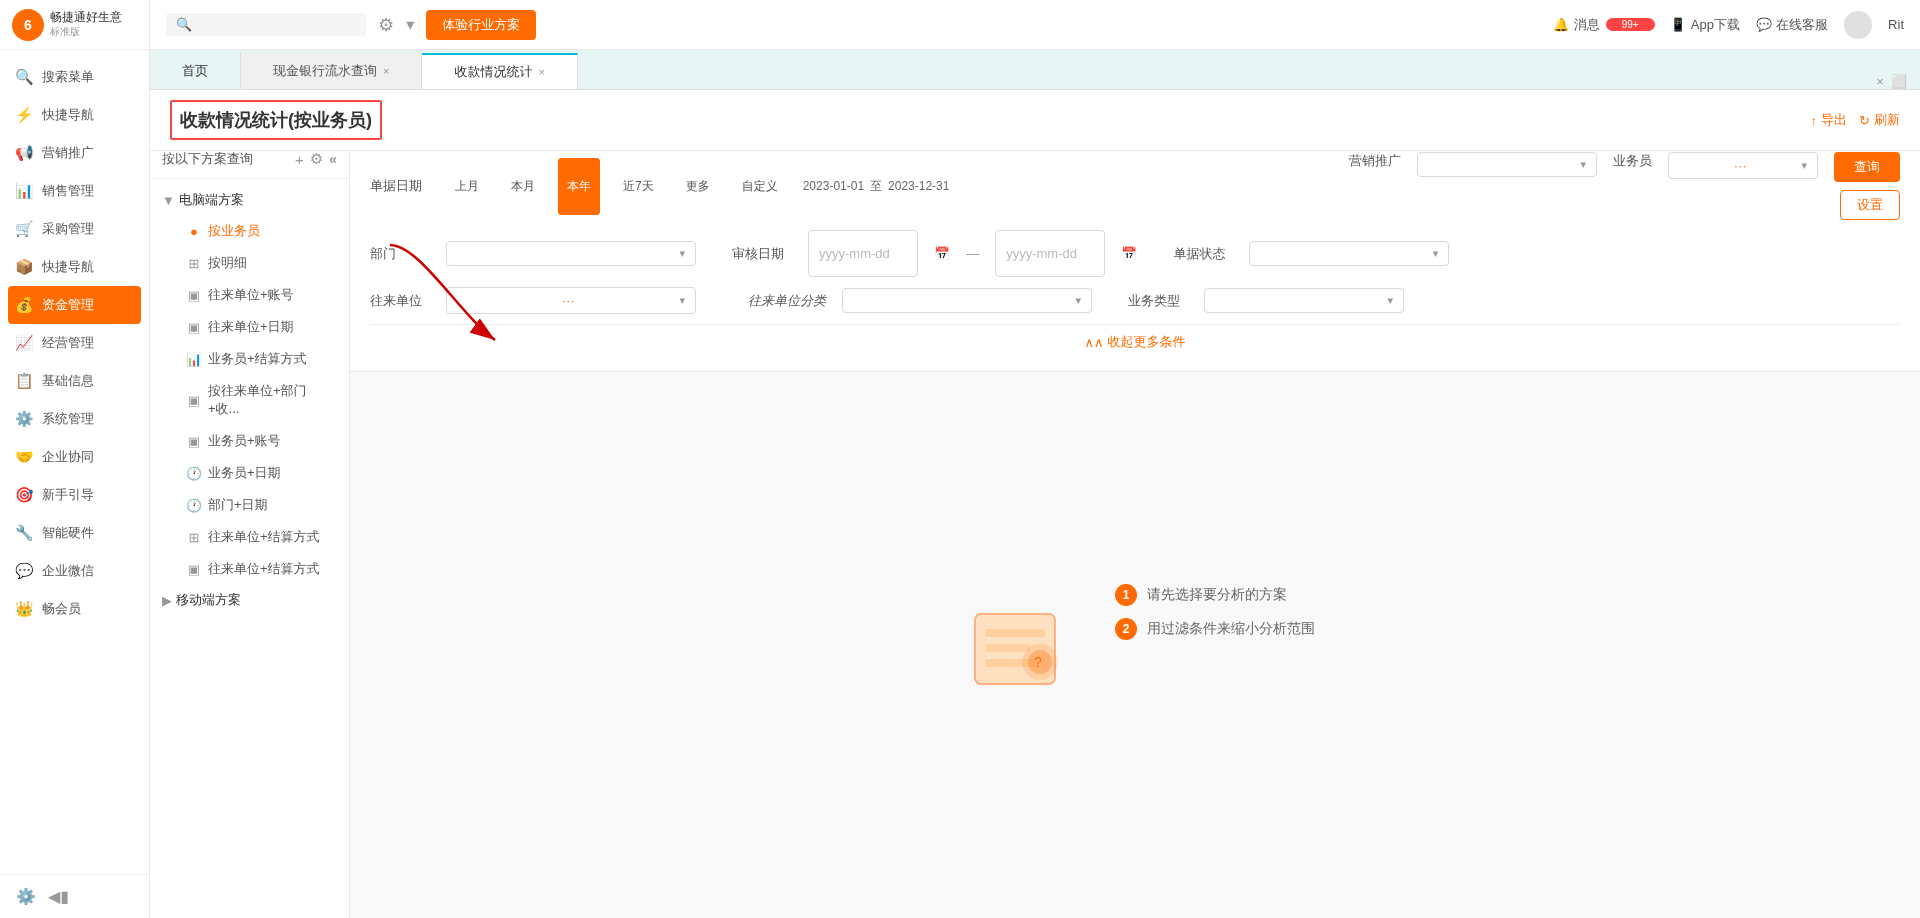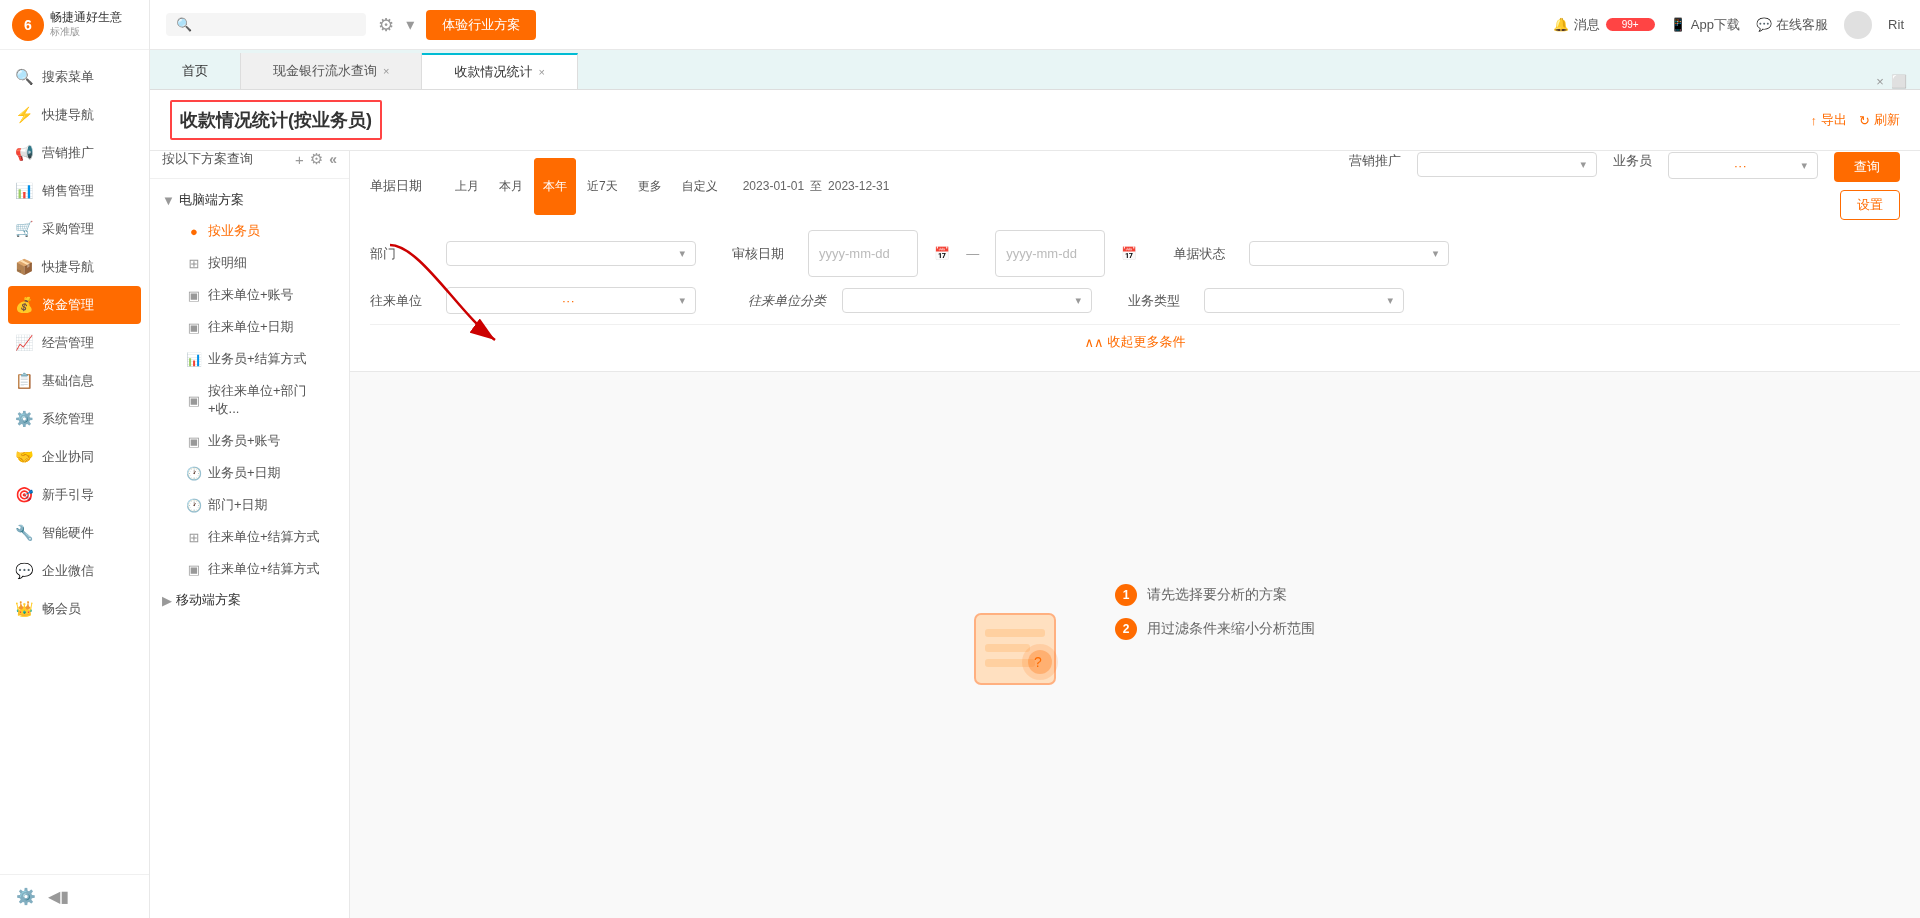--- a/index.html
+++ b/index.html
@@ -55,21 +55,21 @@
     .right-content { flex: 1; display: flex; flex-direction: column; overflow: hidden; }
     .page-title { font-size: 18px; font-weight: bold; color: #333; border: 2px solid #ff4444; padding: 6px 8px; border-radius: 2px; }
     .page-header-actions { display: flex; gap: 12px; align-items: center; }
     .header-btn { display: flex; align-items: center; gap: 4px; color: #ff6b00; cursor: pointer; font-size: 13px; }
 
     
     .filter-area { background: #fff; padding: 12px 20px; border-bottom: 1px solid #e8e8e8; flex-shrink: 0; }
     .filter-row { display: flex; align-items: center; gap: 16px; margin-bottom: 10px; flex-wrap: wrap; }
     .filter-row:last-child { margin-bottom: 0; }
     .filter-label { color: #555; font-size: 13px; min-width: 60px; }
-    .filter-date-tabs { display: flex; align-items: center; gap: 2px; }
+    .filter-date-tabs { display: flex; align-items: center; gap: 14px; }
     .date-tab { padding: 3px 8px; border-radius: 3px; cursor: pointer; font-size: 12px; color: #555; border: 1px solid transparent; }
     .date-tab.active { background: #ff6b00; color: white; border-color: #ff6b00; }
     .date-range { display: flex; align-items: center; gap: 6px; font-size: 12px; color: #666; }
     .filter-select { border: 1px solid #d9d9d9; border-radius: 4px; padding: 5px 10px; font-size: 13px; min-width: 150px; display: flex; align-items: center; justify-content: space-between; cursor: pointer; background: #fff; }
     .filter-select-wide { min-width: 250px; }
     .filter-input { border: 1px solid #d9d9d9; border-radius: 4px; padding: 15px 10px; font-size: 13px; min-width: 120px; color: #bbb; }
     .filter-dash { color: #999; }
     .filter-calendar { color: #999; cursor: pointer; }
     .query-btn { background: #ff6b00; color: white; border: none; padding: 6px 20px; border-radius: 4px; cursor: pointer; font-size: 13px; }
     .set-btn { background: #fff; color: #ff6b00; border: 1px solid #ff6b00; padding: 5px 16px; border-radius: 4px; cursor: pointer; font-size: 13px; display: block; margin-top: 4px; }

